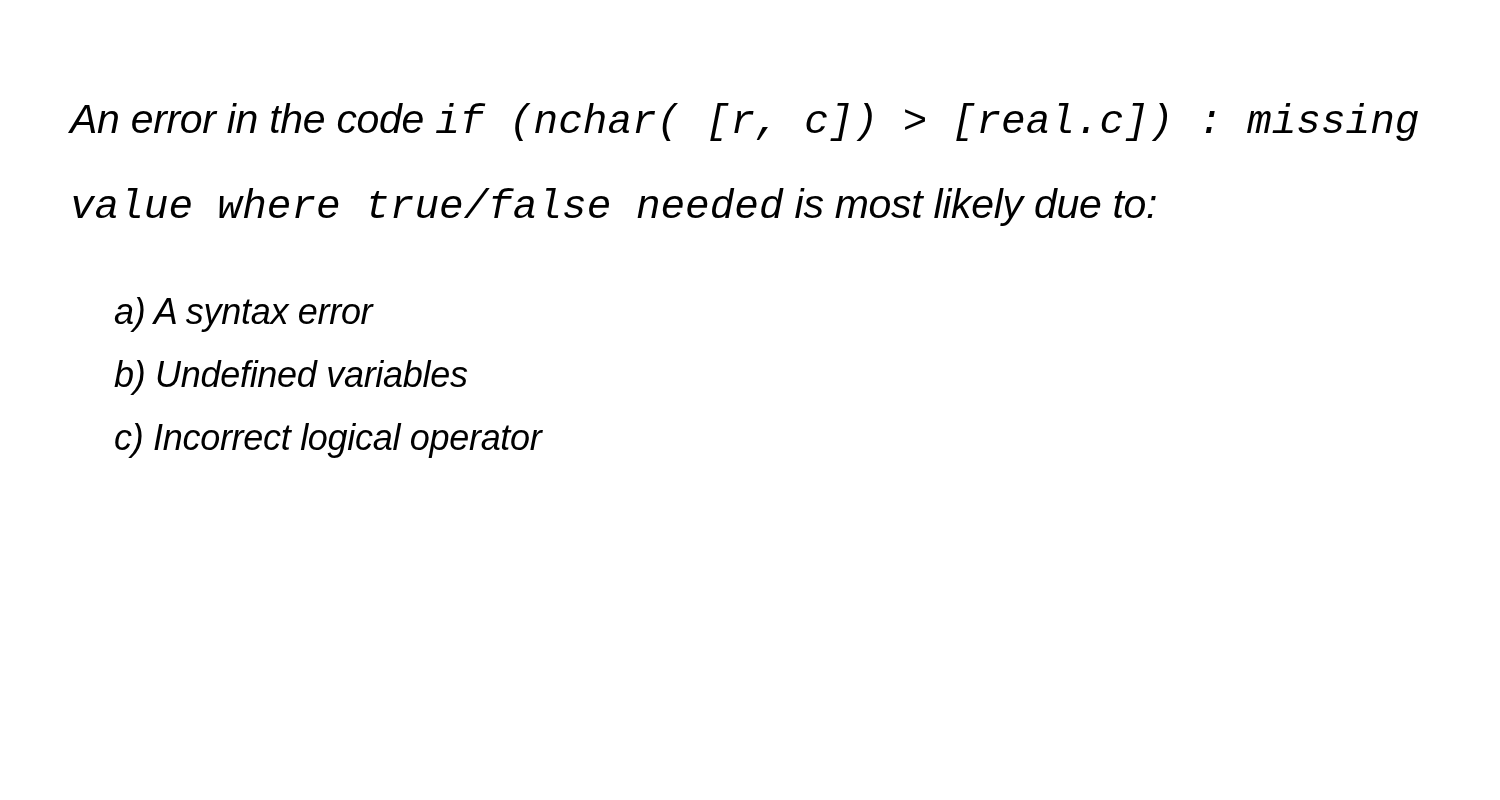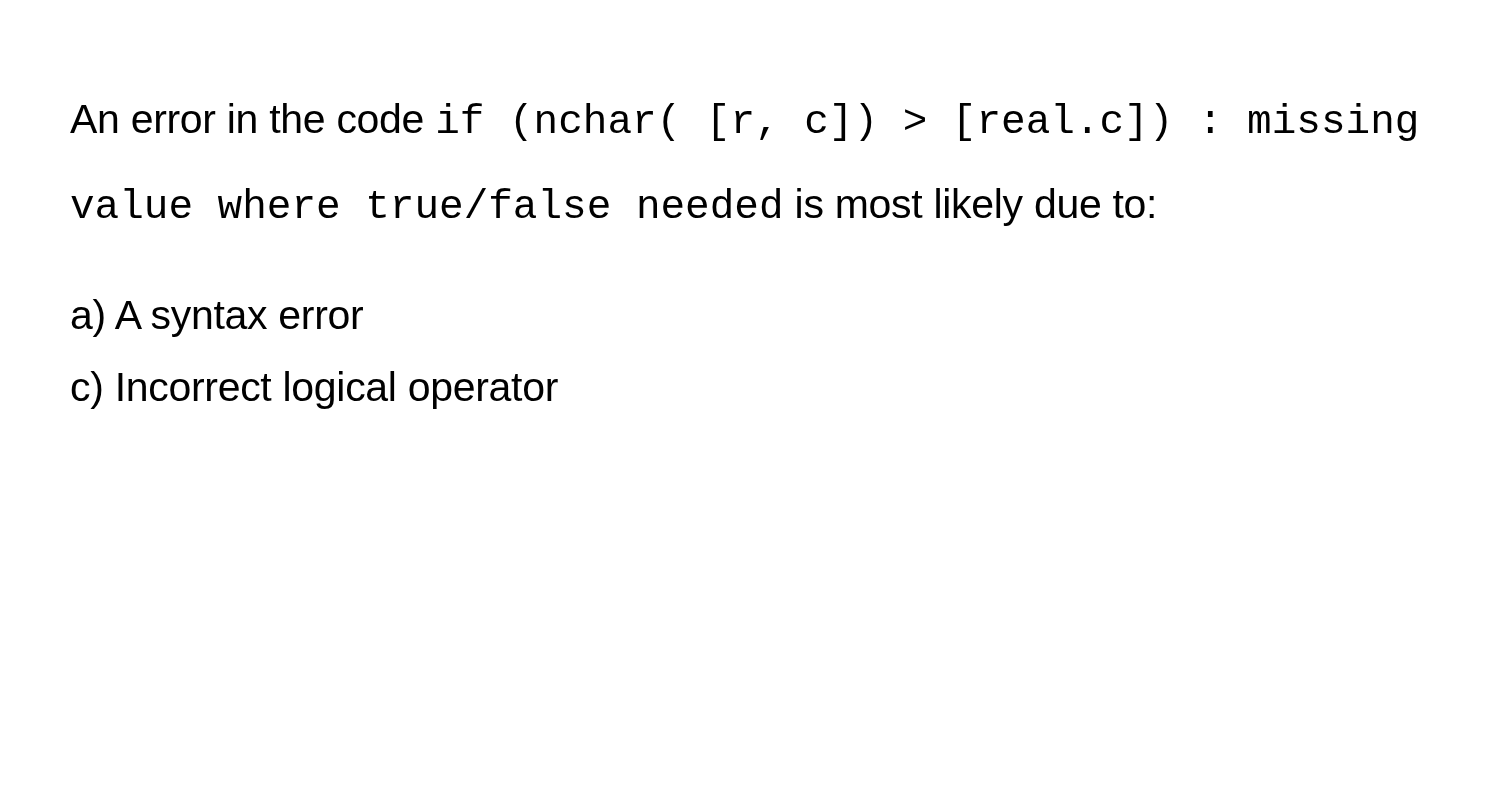--- a/index.html
+++ b/index.html
@@ -1,18 +1,19 @@
 <!DOCTYPE html>
 <html><head>
   <meta charset="utf-8">
   <style>
     * {
       margin: 0;
       padding: 0;
       box-sizing: border-box;
+      font-style: italic;
     }
     body {
       width: 1500px;
       height: 800px;
       background: #ffffff;
       font-family: -apple-system, BlinkMacSystemFont, "Segoe UI", Helvetica, Arial, sans-serif;
       color: #000000;
       padding: 78px 70px;
     }
     .question-stem {
@@ -20,31 +21,33 @@
       line-height: 2.0;
       margin-bottom: 32px;
       letter-spacing: -0.3px;
     }
     .code {
       font-family: "Courier New", Courier, monospace;
       font-size: 41px;
       letter-spacing: 0px;
     }
     .options {
-      font-size: 41px;
+      font-size: 36px;
       line-height: 1.75;
       letter-spacing: -0.3px;
+      margin-left: 44px;
     }
     .option {
       display: block;
     }
   </style>
 </head>
 <body>
 
 <div class="question-stem">
   <span>An error in the code </span><span class="code">if (nchar( [r, c]) &gt; [real.c]) : missing value where true/false needed</span><span> is most likely due to:</span>
 </div>
 
 <div class="options">
   <span class="option">a) A syntax error</span>
+  <span class="option">b) Undefined variables</span>
   <span class="option">c) Incorrect logical operator</span>
 </div>
 
 </body></html>

